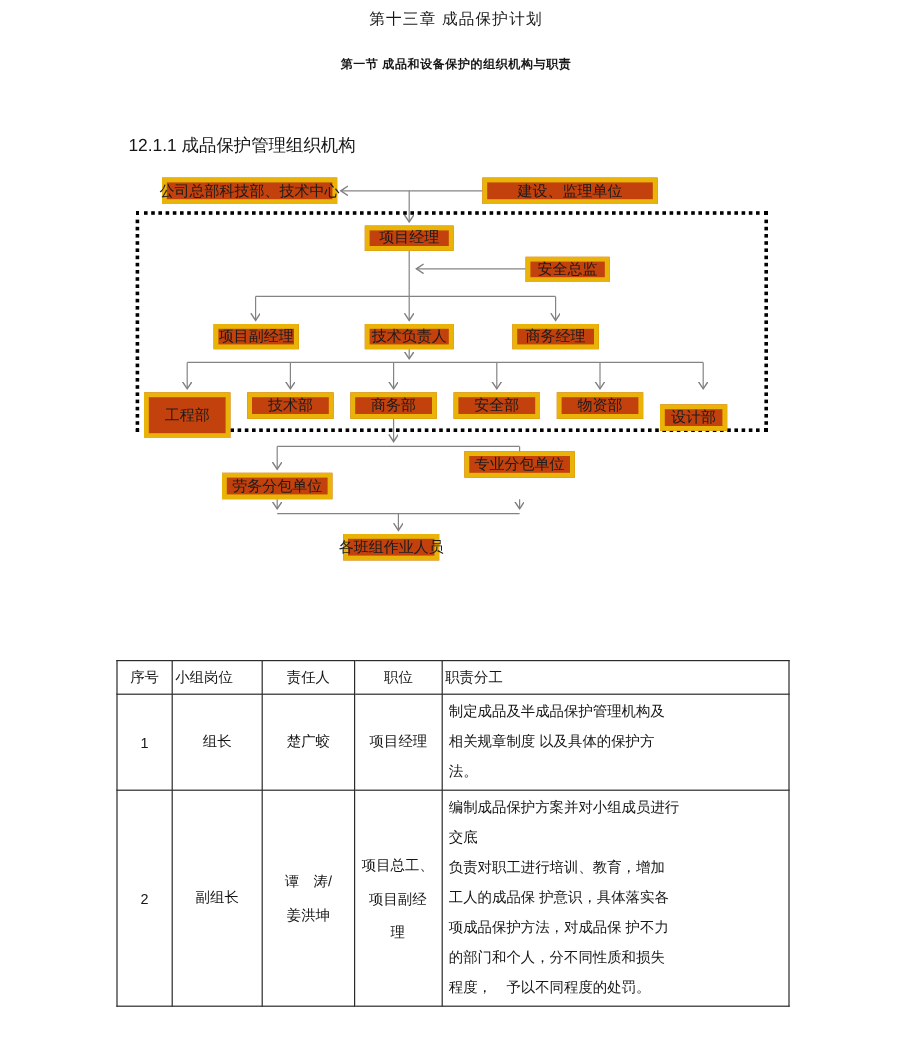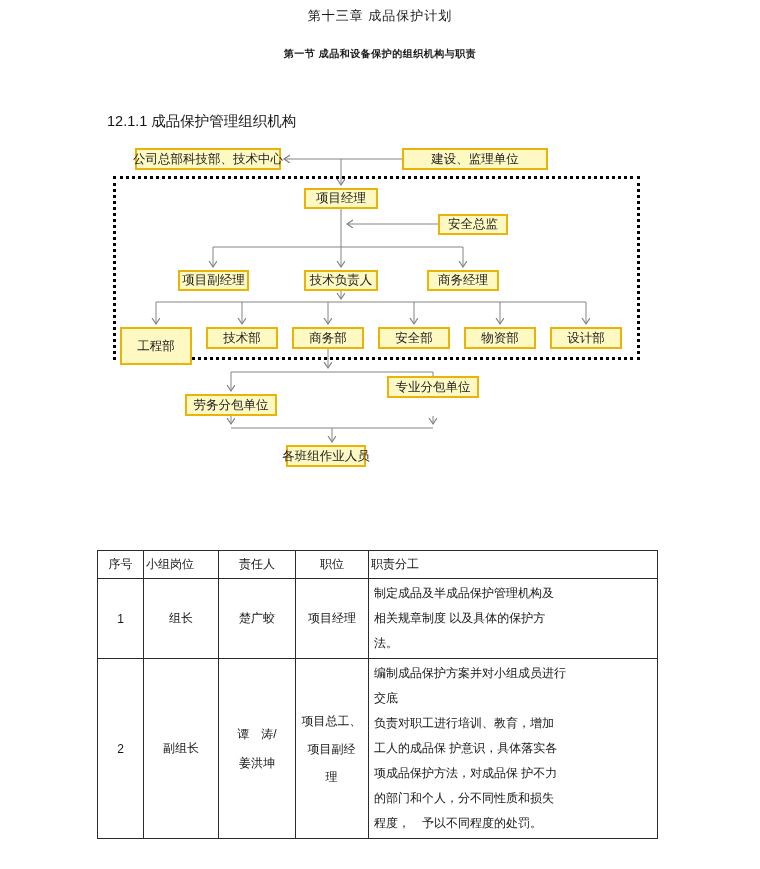--- a/index.html
+++ b/index.html
@@ -24,21 +24,21 @@
   .heading-duty { top:510px; }
 
   
   .chart-svg { position:absolute; left:0; top:0; width:760px; height:500px; z-index:1; }
   .boundary {
     position:absolute; left:113px; top:176px; width:521px; height:178px;
     border:3px dotted #000; z-index:0; background:transparent;
   }
   .node {
     position:absolute; z-index:2; box-sizing:border-box;
-    border:2px solid #eab308; background:#fef9c3;
+    border:4px solid #eab308; background:#c2410c;
     display:flex; align-items:center; justify-content:center;
     font-size:12.5px; line-height:1; white-space:nowrap; color:#1c1c1c;font-family:Liberation Serif, serif;
   }
 
   
   .duty-table {
     position:absolute; left:97px; top:550px; z-index:2;
     border-collapse:collapse; table-layout:fixed; font-size:12px; color:#161616;
   }
   .duty-table td {
@@ -114,21 +114,21 @@
   <div class="node" style="left:304px;top:188px;width:74px;height:21px">项目经理</div>
   <div class="node" style="left:438px;top:214px;width:70px;height:21px">安全总监</div>
   <div class="node" style="left:178px;top:270px;width:71px;height:21px">项目副经理</div>
   <div class="node" style="left:304px;top:270px;width:74px;height:21px">技术负责人</div>
   <div class="node" style="left:427px;top:270px;width:72px;height:21px">商务经理</div>
   <div class="node" style="left:120px;top:327px;width:72px;height:38px">工程部</div>
   <div class="node" style="left:206px;top:327px;width:72px;height:22px">技术部</div>
   <div class="node" style="left:292px;top:327px;width:72px;height:22px">商务部</div>
   <div class="node" style="left:378px;top:327px;width:72px;height:22px">安全部</div>
   <div class="node" style="left:464px;top:327px;width:72px;height:22px">物资部</div>
-  <div class="node" style="left:550px;top:327px;width:72px;height:22px">设计部</div>
+  <div class="node" style="left:550px;top:337px;width:56px;height:22px">设计部</div>
   <div class="node" style="left:185px;top:394px;width:92px;height:22px">劳务分包单位</div>
   <div class="node" style="left:387px;top:376px;width:92px;height:22px">专业分包单位</div>
   <div class="node" style="left:286px;top:445px;width:80px;height:22px">各班组作业人员</div>
 
 
   <table class="duty-table">
     <colgroup>
       <col style="width:46px">
         <col style="width:75px">
         <col style="width:77px">

